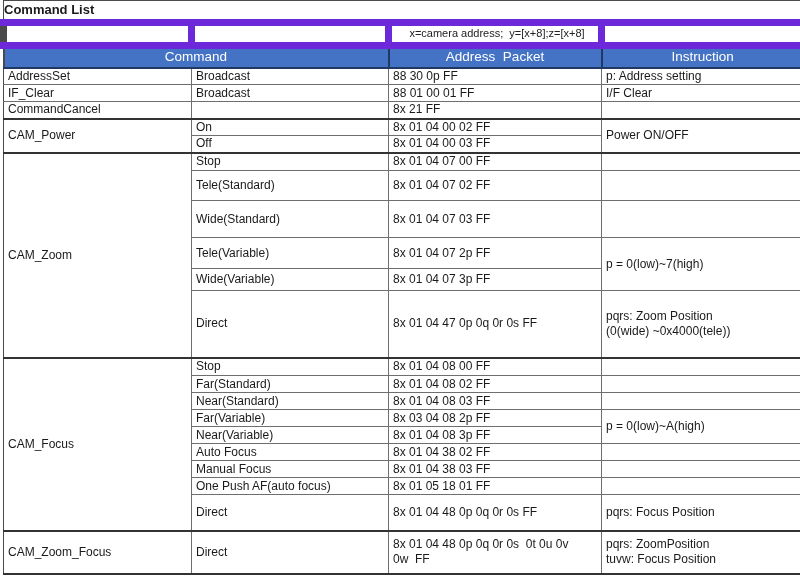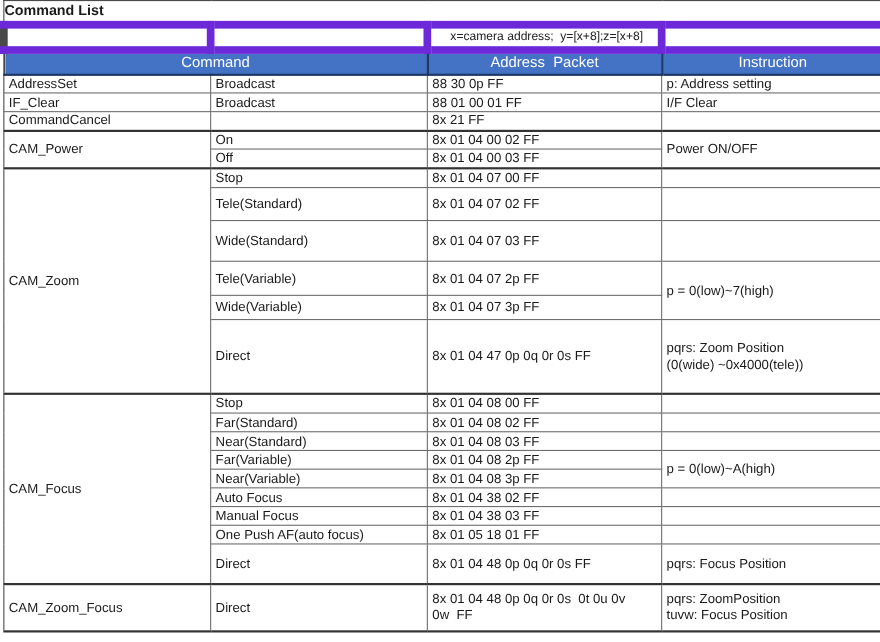--- a/index.html
+++ b/index.html
@@ -153,21 +153,21 @@
       <td>8x 01 04 08 02 FF</td>
       <td></td>
     </tr>
     <tr class="r17">
       <td>Near(Standard)</td>
       <td>8x 01 04 08 03 FF</td>
       <td></td>
     </tr>
     <tr class="r17">
       <td>Far(Variable)</td>
-      <td>8x 01 04 08 2p FF</td>
+      <td>8x 03 04 08 2p FF</td>
       <td rowspan="2">p = 0(low)~A(high)</td>
     </tr>
     <tr class="r17">
       <td>Near(Variable)</td>
       <td>8x 01 04 08 3p FF</td>
     </tr>
     <tr class="r17">
       <td>Auto Focus</td>
       <td>8x 01 04 38 02 FF</td>
       <td></td>

